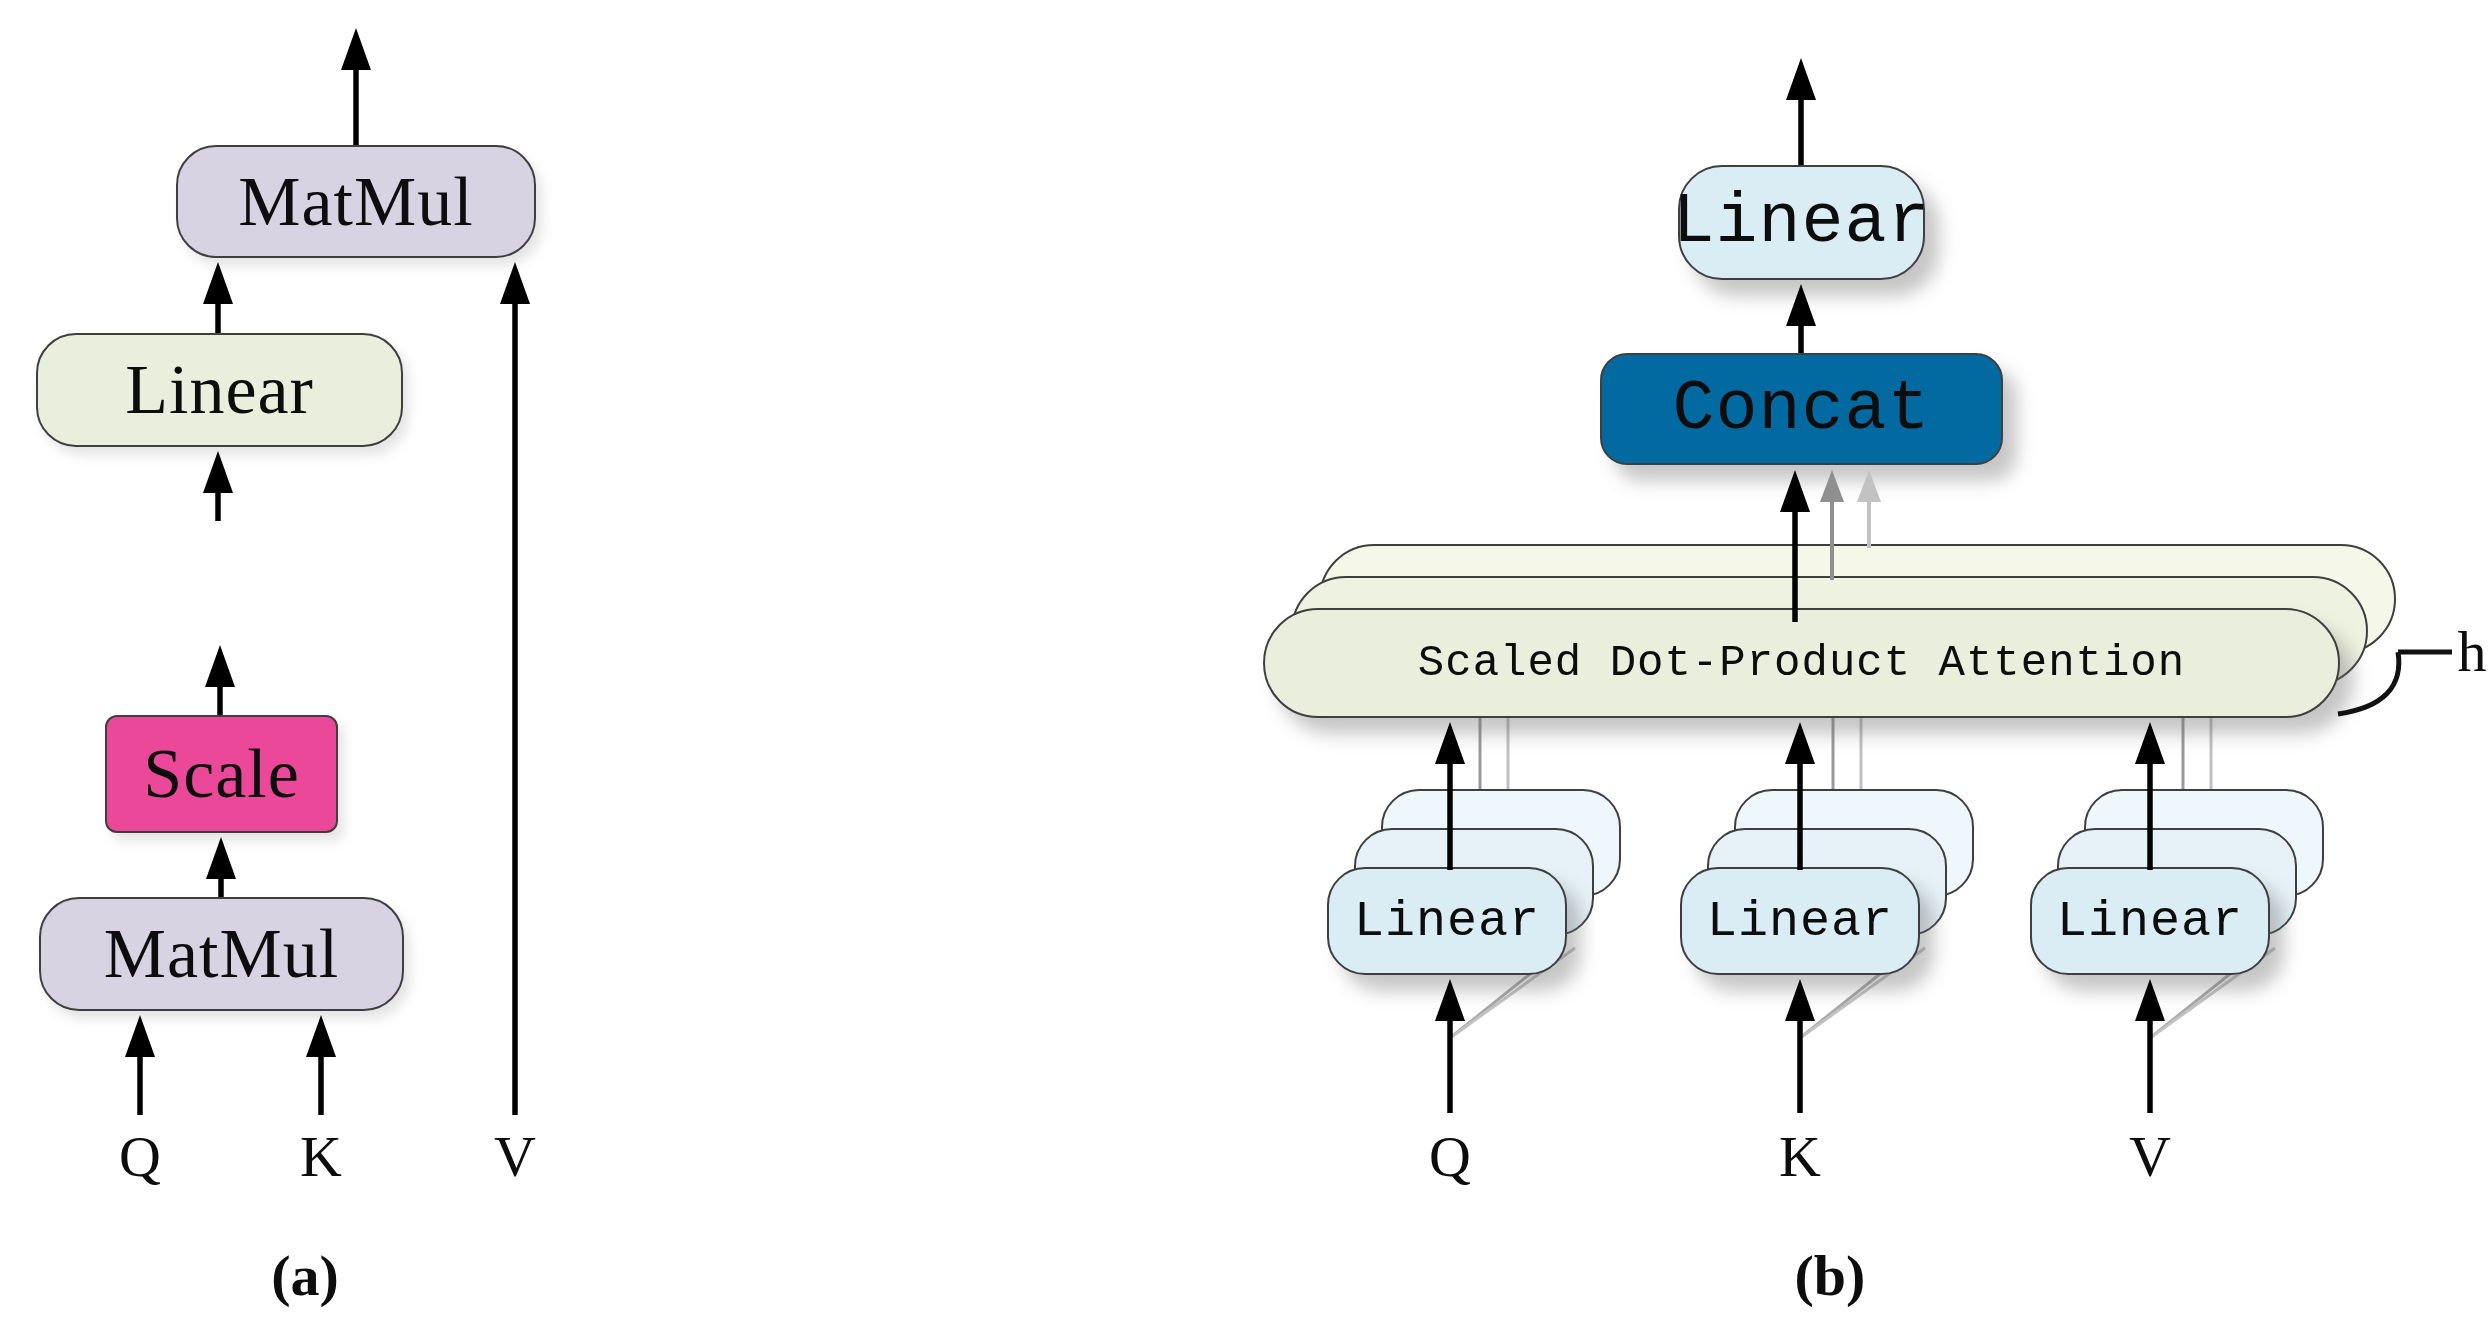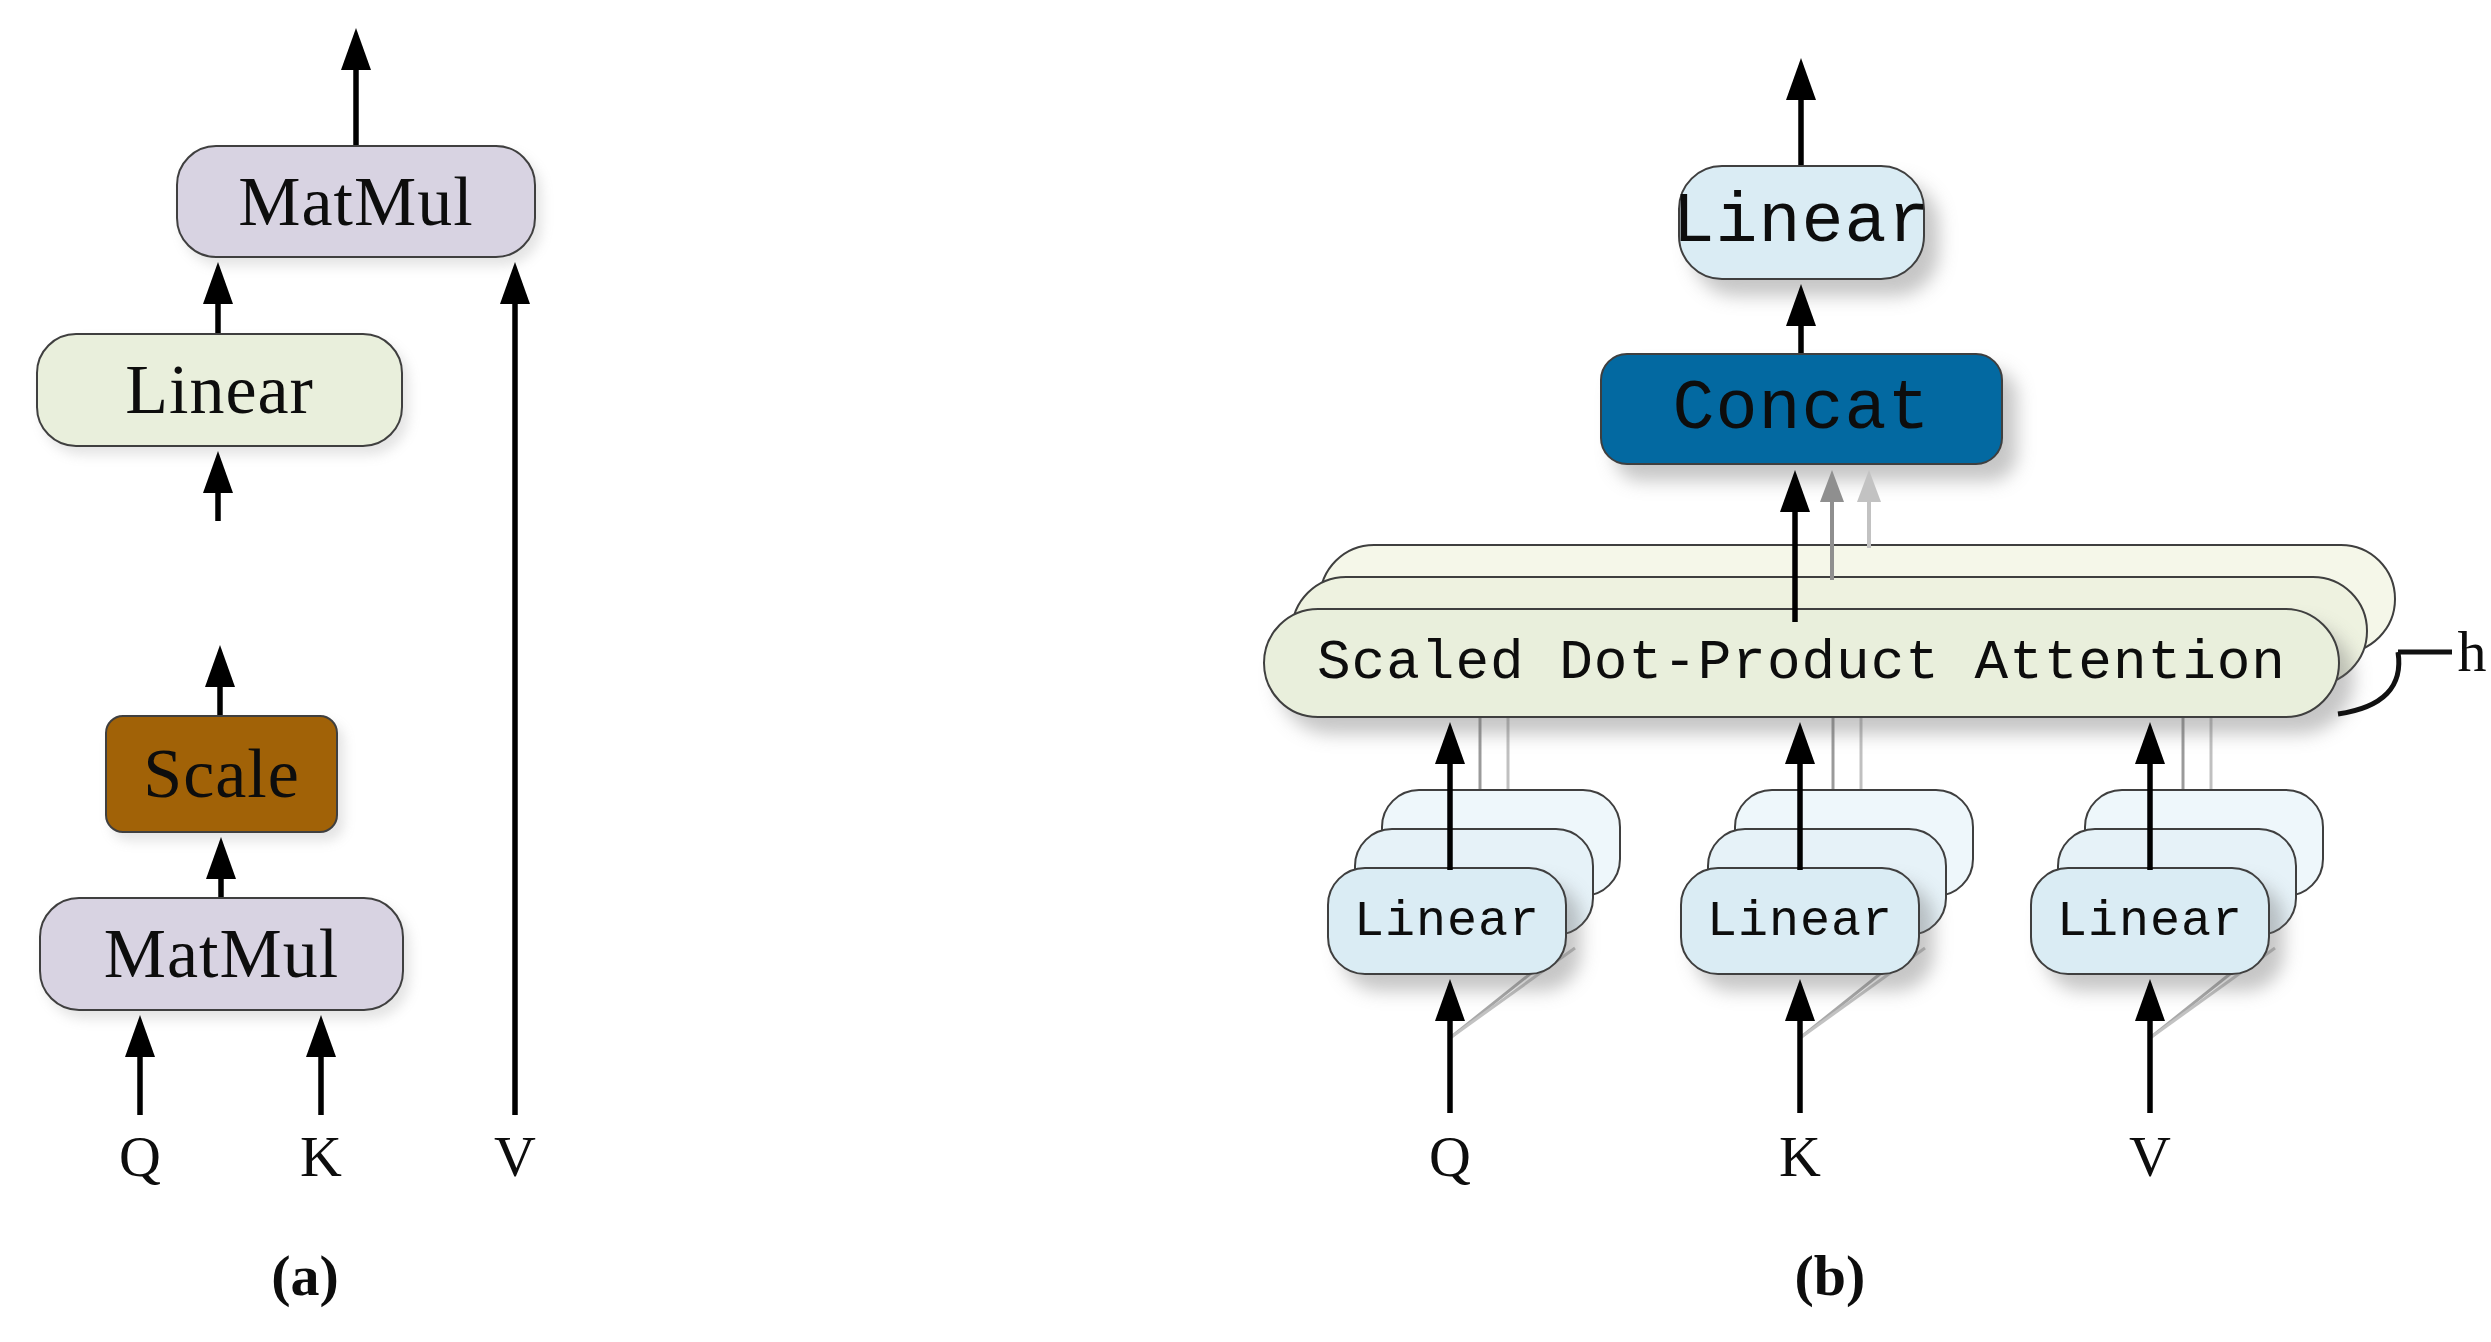--- a/index.html
+++ b/index.html
@@ -15,21 +15,21 @@
   }
   .shadow-strong{box-shadow:14px 16px 18px rgba(105,105,105,0.38);font-family:Liberation Mono, monospace;}
   .shadow-soft{box-shadow:6px 8px 12px rgba(130,130,130,0.22);}
   .lbl{
     position:absolute;font-size:58px;color:#0d0d0d;text-align:center;
   }
   .cap{
     position:absolute;font-size:58px;font-weight:bold;color:#0d0d0d;text-align:center;
   }
   .linear-small{font-size:50px;}
-  .sdpa-front{font-size:56px;}
+  .sdpa-front{font-size:44px;}
 </style>
 </head>
 <body>
 
 <div id="canvas">
 
   <svg class="layer">
 
     <g stroke-linecap="butt">
       <line x1="1480" y1="880" x2="1480" y2="700" stroke="#9a9a9a" stroke-width="3"></line>
@@ -56,21 +56,21 @@
       <line x1="2150" y1="1038" x2="2245" y2="962" stroke="#a8a8a8" stroke-width="3"></line>
       <line x1="2150" y1="1038" x2="2275" y2="948" stroke="#c2c2c2" stroke-width="3"></line>
     </g>
   </svg>
 
   <div class="box shadow-soft" style="left: 176px; top: 145px; width: 360px; height: 113px; border-radius: 40px; background: rgb(216, 211, 226);">MatMul</div>
 
   <div class="box shadow-soft" style="left: 36px; top: 333px; width: 367px; height: 114px; border-radius: 40px; background: rgb(233, 239, 220);">Linear</div>
 
 
-  <div class="box shadow-soft" style="left: 105px; top: 715px; width: 233px; height: 118px; border-radius: 18px; background: #a16207;">Scale</div>
+  <div class="box shadow-soft" style="left: 105px; top: 715px; width: 233px; height: 118px; border-radius: 12px; background: #ec4899;">Scale</div>
 
   <div class="box shadow-soft" style="left: 39px; top: 897px; width: 365px; height: 114px; border-radius: 40px; background: rgb(216, 211, 226);">MatMul</div>
 
   <div class="box" style="left: 1319px; top: 544px; width: 1077px; height: 110px; border-radius: 55px; background: rgb(245, 247, 233);"></div>
   <div class="box" style="left: 1291px; top: 576px; width: 1077px; height: 110px; border-radius: 55px; background: rgb(238, 242, 224);"></div>
   <div class="box sdpa-front shadow-strong" style="left: 1263px; top: 608px; width: 1077px; height: 110px; border-radius: 55px; background: rgb(233, 239, 220);">Scaled Dot-Product Attention</div>
 
   <div class="box" style="left: 1381px; top: 789px; width: 240px; height: 108px; border-radius: 38px; background: rgb(238, 247, 251);"></div>
   <div class="box" style="left: 1354px; top: 828px; width: 240px; height: 108px; border-radius: 38px; background: rgb(230, 242, 248);"></div>
   <div class="box linear-small shadow-strong" style="left: 1327px; top: 867px; width: 240px; height: 108px; border-radius: 38px; background: rgb(218, 236, 244);">Linear</div>

